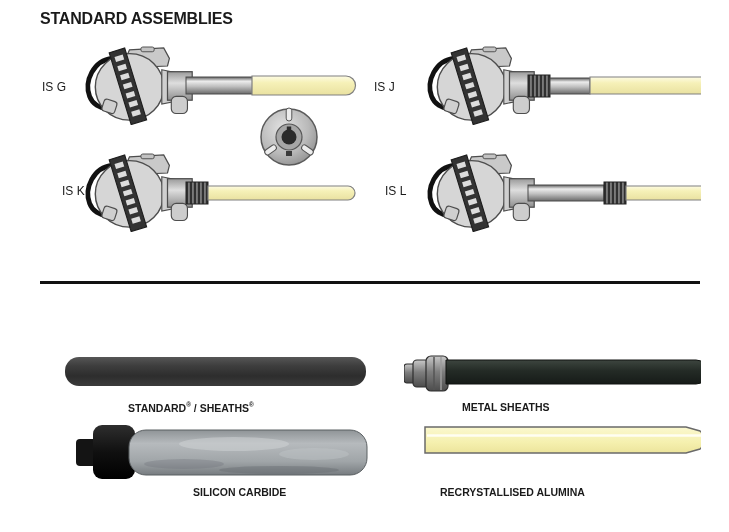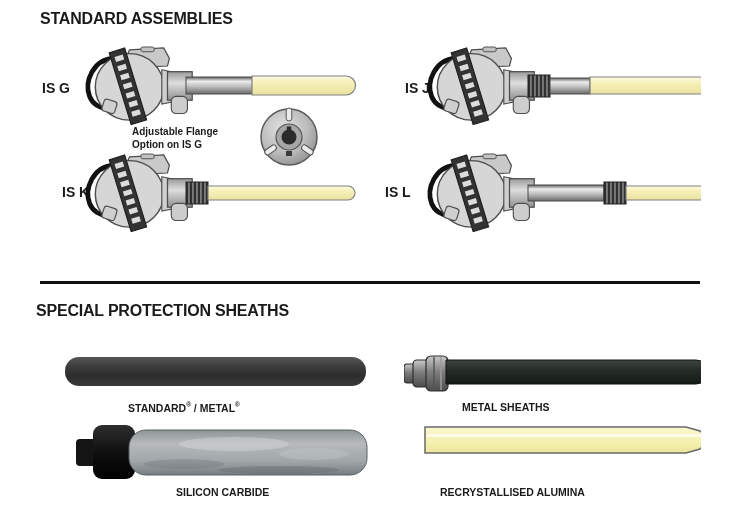--- a/index.html
+++ b/index.html
@@ -1,20 +1,20 @@
 <!DOCTYPE html>
 <html><head>
 <meta charset="utf-8">
 <style>
   html,body{margin:0;padding:0;background:#fff;}
   #page{position:relative;width:701px;height:532px;background:#ffffff;overflow:hidden;
         font-family:"Liberation Sans",sans-serif;color:#1a1a1a;}
   .abs{position:absolute;}
   .h1{font-size:16px;font-weight:bold;letter-spacing:-0.2px;white-space:nowrap;}
-  .islbl{font-size:14px;font-weight:bold;white-space:nowrap;}
+  .islbl{font-size:12px;font-weight:normal;white-space:nowrap;}
   .note{font-size:10px;font-weight:bold;line-height:12.5px;white-space:nowrap;}
   .cap{font-size:10.5px;font-weight:bold;white-space:nowrap;}
   .cap sup{font-size:6.5px;vertical-align:super;}
   #divider{background:#111;height:3px;}
   #hexoloy-bar{border-radius:14px;
      background:linear-gradient(180deg,#565656 0%,#3e3e3e 30%,#2d2d2d 65%,#3b3b3b 100%);}
   svg{display:block;}
 </style>
 </head>
 <body>
@@ -100,32 +100,28 @@
 
   <div class="abs h1" style="left:40px;top:10px;">STANDARD ASSEMBLIES</div>
 
   <div class="abs islbl" style="left:42px;top:80px;">IS G</div>
   <svg class="abs" style="left:82px;top:45px;" width="278" height="80" viewBox="0 0 278 80">
     <use href="#tc-head" x="0" y="0" width="114" height="80"></use>
     <rect x="104" y="32" width="70" height="17" fill="url(#gradTube)" stroke="#4a4a4a" stroke-width="1"></rect>
     <path d="M 170 31 L 264 31 A 9.5 9.5 0 0 1 264 50 L 170 50 Z" fill="url(#gradSheath)" stroke="#808080" stroke-width="1.2"></path>
   </svg>
 
-  <div class="abs islbl" style="left:405px;top:80px;">IS J</div>
+  <div class="abs islbl" style="left:374px;top:80px;">IS J</div>
   <svg class="abs" style="left:424px;top:45px;" width="294" height="80" viewBox="0 0 294 80">
     <use href="#tc-head" x="0" y="0" width="114" height="80"></use>
     <rect x="104" y="30" width="22" height="22" fill="url(#threadPat)" stroke="#222" stroke-width="1"></rect>
     <rect x="126" y="33" width="40" height="16" fill="url(#gradTube)" stroke="#4a4a4a" stroke-width="1"></rect>
     <path d="M 166 32 L 281 32 A 8.5 8.5 0 0 1 281 49 L 166 49 Z" fill="url(#gradSheath)" stroke="#808080" stroke-width="1.2"></path>
   </svg>
 
-  <div class="abs note" style="left:132px;top:126px;">
-    <div>Adjustable Flange</div>
-    <div>Option on IS G</div>
-  </div>
 
   <svg class="abs" style="left:253px;top:107px;" width="72" height="62" viewBox="0 0 72 62">
     <circle cx="36" cy="30" r="28" fill="url(#gradFlange)" stroke="#5a5a5a" stroke-width="1.5"></circle>
     <rect x="33.2" y="1" width="5.6" height="13" rx="2.8" fill="#ededed" stroke="#555" stroke-width="1"></rect>
     <g transform="rotate(125 36 30)">
         <rect x="33.2" y="1" width="5.6" height="13" rx="2.8" fill="#ededed" stroke="#555" stroke-width="1"></rect>
       </g>
     <g transform="rotate(-125 36 30)">
         <rect x="33.2" y="1" width="5.6" height="13" rx="2.8" fill="#ededed" stroke="#555" stroke-width="1"></rect>
       </g>
@@ -145,25 +141,24 @@
   <div class="abs islbl" style="left:385px;top:184px;text-align:center;">IS L</div>
   <svg class="abs" style="left:424px;top:152px;" width="294" height="80" viewBox="0 0 294 80">
     <use href="#tc-head" x="0" y="0" width="114" height="80"></use>
     <rect x="104" y="33" width="76" height="16" fill="url(#gradTube)" stroke="#4a4a4a" stroke-width="1"></rect>
     <rect x="180" y="30" width="22" height="22" fill="url(#threadPat)" stroke="#222" stroke-width="1"></rect>
     <path d="M 202 34 L 281 34 A 7 7 0 0 1 281 48 L 202 48 Z" fill="url(#gradSheath)" stroke="#808080" stroke-width="1.2"></path>
   </svg>
 
   <div id="divider" class="abs" style="left:40px;top:281px;width:660px;"></div>
 
-  <div class="abs h1" style="left:36px;top:302px;">SPECIAL PROTECTION SHEATHS</div>
 
   <div id="hexoloy-bar" class="abs" style="left:65px;top:357px;width:301px;height:29px;"></div>
   <div class="abs cap" style="left:128px;top:401px;">
-    <span>STANDARD</span><sup>®</sup><span> / METAL</span><sup>®</sup>
+    <span>STANDARD</span><sup>®</sup><span> / SHEATHS</span><sup>®</sup>
   </div>
 
   <svg class="abs" style="left:404px;top:352px;" width="307" height="42" viewBox="0 0 307 42">
     <rect x="0" y="12" width="12" height="19" rx="3" fill="url(#gradFit)" stroke="#2e2e2e" stroke-width="1.2"></rect>
     <rect x="9" y="8" width="16" height="27" rx="4" fill="url(#gradFit)" stroke="#2e2e2e" stroke-width="1.2"></rect>
     <rect x="22" y="4" width="22" height="35" rx="5" fill="url(#gradFit)" stroke="#2e2e2e" stroke-width="1.2"></rect>
     <line x1="30" y1="5" x2="30" y2="38" stroke="#555" stroke-width="1.5"></line>
     <line x1="37" y1="5" x2="37" y2="38" stroke="#9c9c9c" stroke-width="1.5"></line>
     <path d="M 42 8 L 292 8 A 12 12 0 0 1 292 32 L 42 32 Z" fill="url(#gradMC)" stroke="#101311" stroke-width="1"></path>
   </svg>
@@ -171,21 +166,21 @@
 
   <svg class="abs" style="left:74px;top:424px;" width="296" height="56" viewBox="0 0 296 56">
     <rect x="2" y="15" width="22" height="27" rx="4" fill="#141414"></rect>
     <rect x="19" y="1" width="42" height="54" rx="9" fill="url(#gradCollar)"></rect>
     <rect x="55" y="6" width="238" height="45" rx="17" fill="url(#gradSiC)" stroke="#5b6063" stroke-width="1"></rect>
     <ellipse cx="160" cy="20" rx="55" ry="7" fill="#cdd1d3" opacity="0.55"></ellipse>
     <ellipse cx="240" cy="30" rx="35" ry="6" fill="#c4c8ca" opacity="0.4"></ellipse>
     <ellipse cx="110" cy="40" rx="40" ry="5" fill="#6f747a" opacity="0.35"></ellipse>
     <ellipse cx="205" cy="46" rx="60" ry="4" fill="#63686d" opacity="0.4"></ellipse>
   </svg>
-  <div class="abs cap" style="left:133px;top:486px;padding-left:43px;">SILICON CARBIDE</div>
+  <div class="abs cap" style="left:150px;top:486px;padding-left:43px;">SILICON CARBIDE</div>
 
   <svg class="abs" style="left:424px;top:426px;" width="288" height="28" viewBox="0 0 288 28">
     <path d="M 1 1 L 262 1 L 276 5 Q 286 13.5 276 23 L 262 27 L 1 27 Z" fill="url(#gradAlum)" stroke="#6a6a6a" stroke-width="1.5"></path>
     <line x1="3" y1="9.5" x2="277" y2="9.5" stroke="#fffef2" stroke-width="2.4"></line>
   </svg>
   <div class="abs cap" style="left:424px;top:486px;padding-left:16px;">RECRYSTALLISED ALUMINA</div>
 
 </div>
 
 </body></html>

